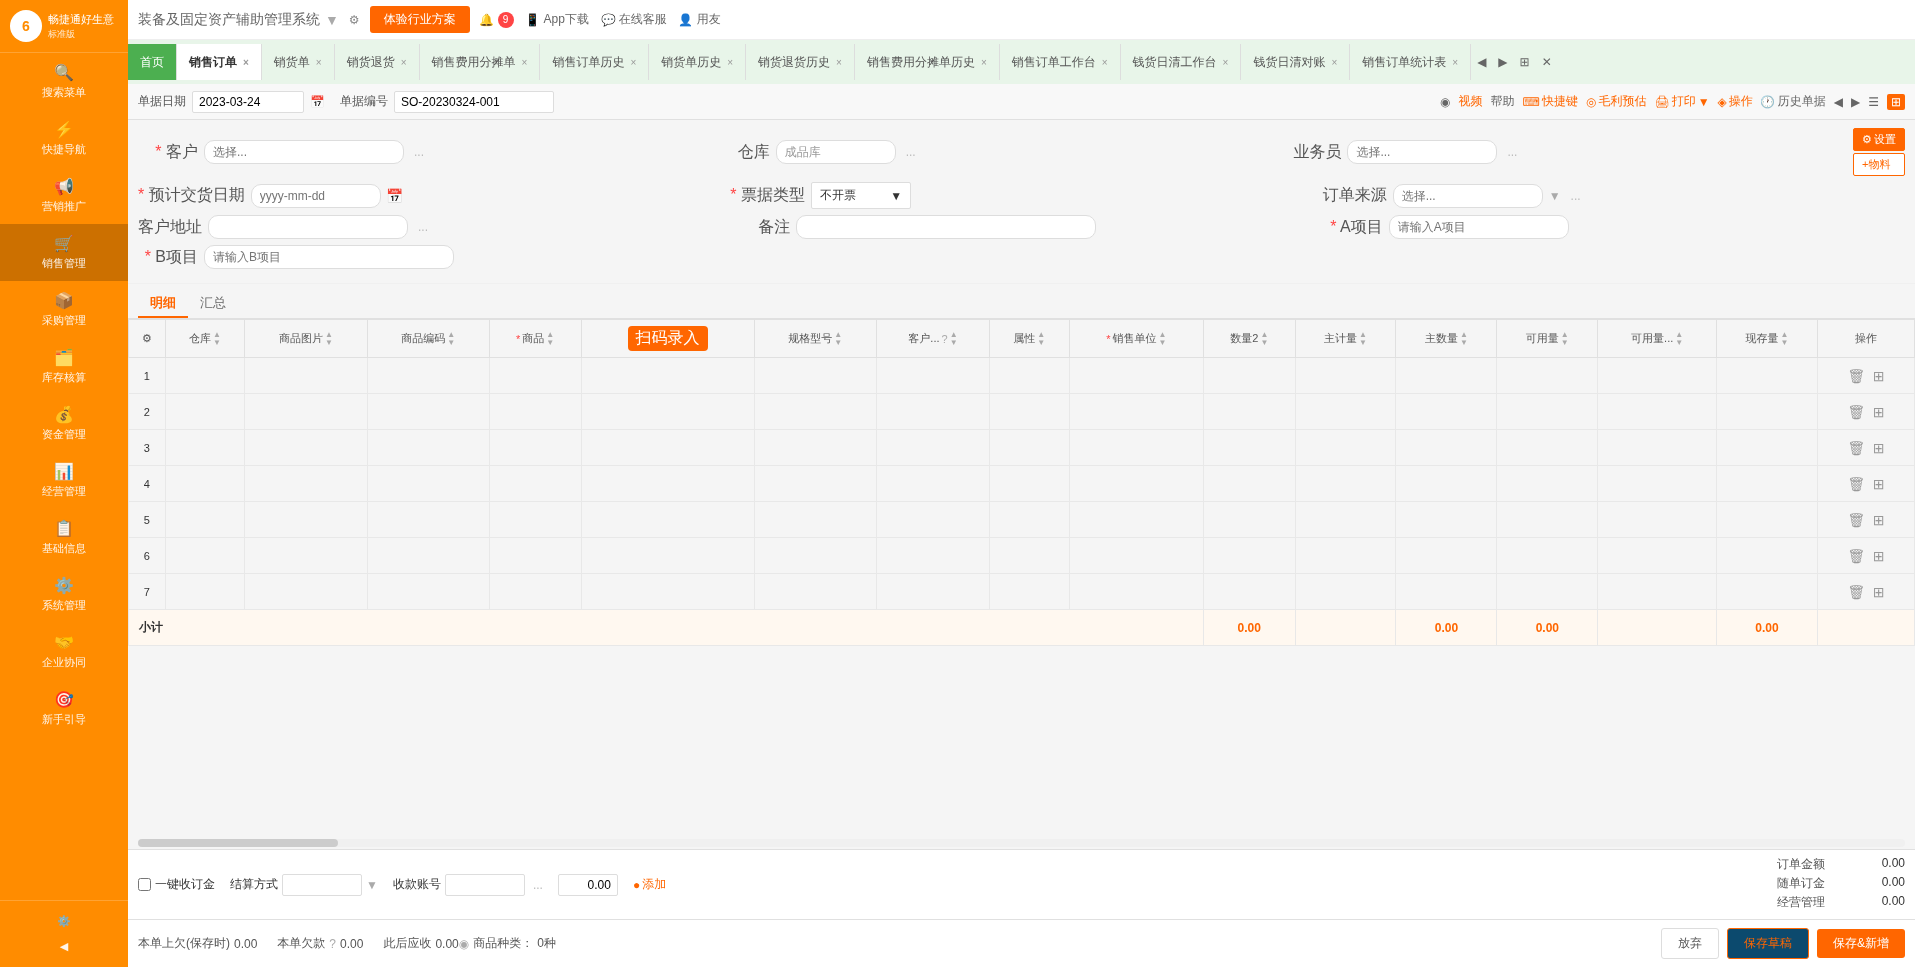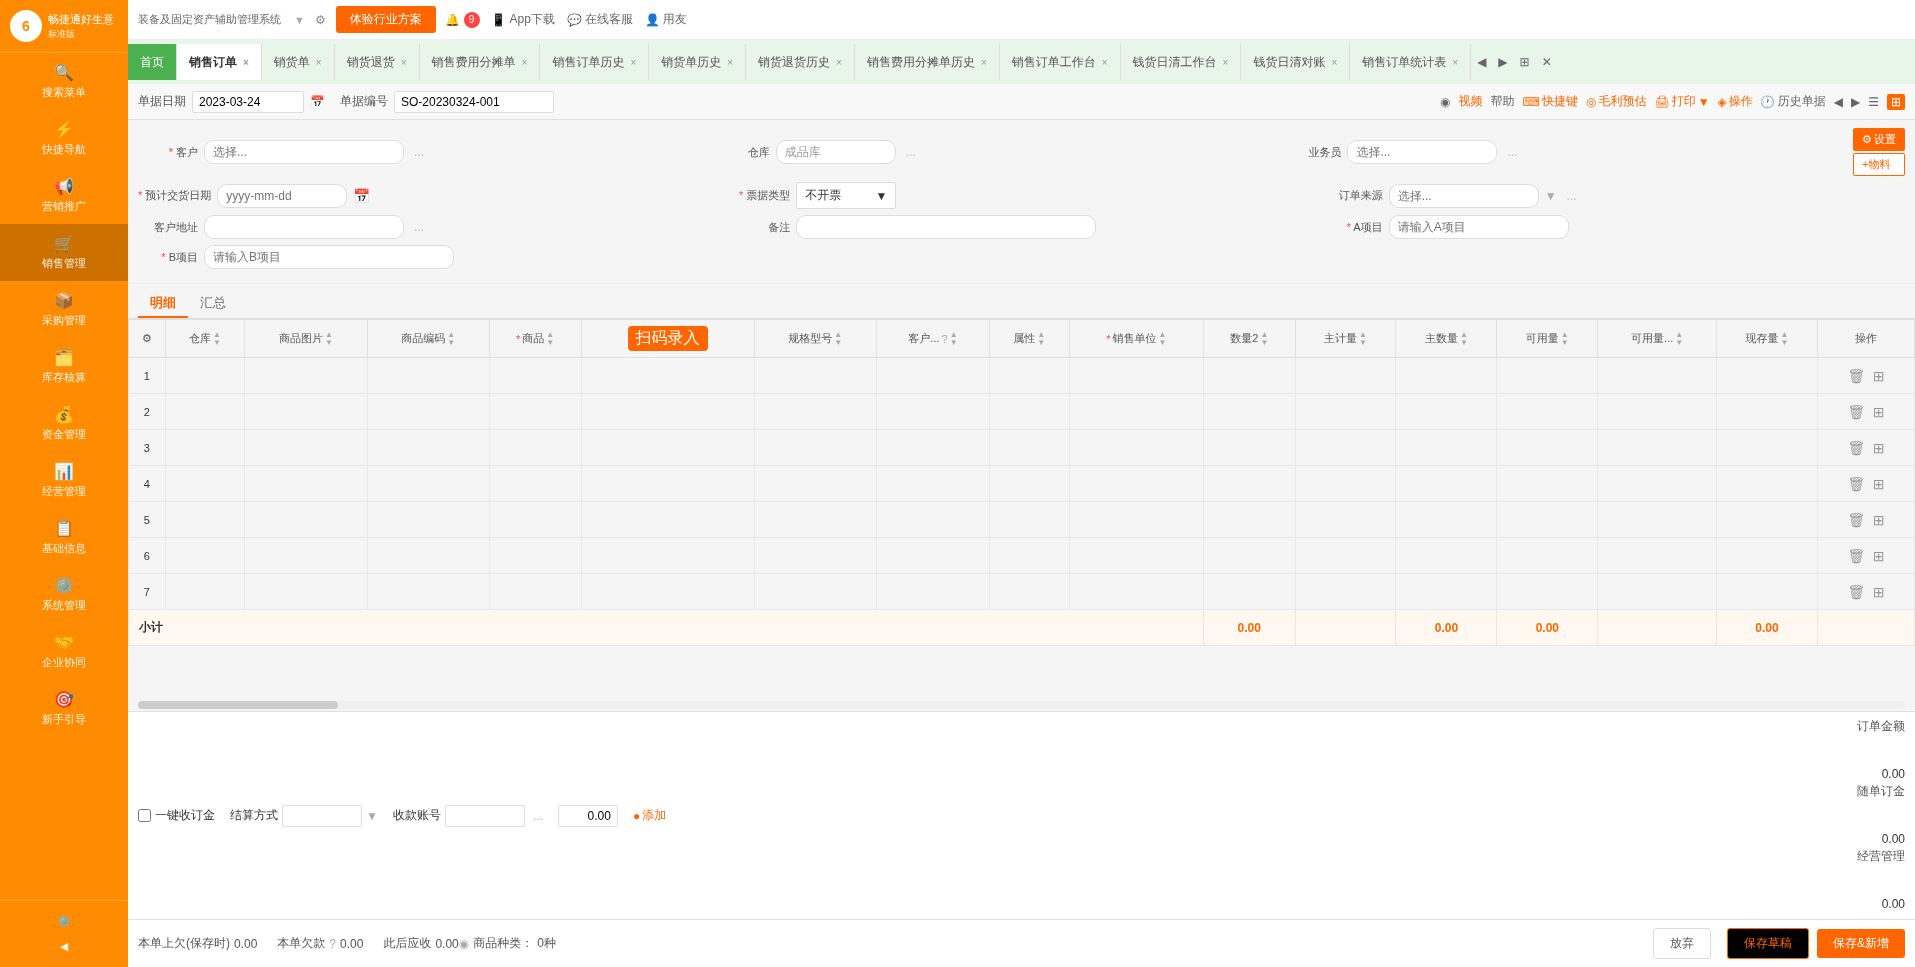--- a/index.html
+++ b/index.html
@@ -19,21 +19,21 @@
     .sidebar-item.active { background: rgba(0,0,0,0.2); }
     .sidebar-item .icon { font-size: 16px; }
     .sidebar-bottom { width: 100%; border-top: 1px solid rgba(255,255,255,0.2); padding: 8px 0; }
     .sidebar-bottom-item { display: flex; flex-direction: column; align-items: center; padding: 6px; cursor: pointer; color: rgba(255,255,255,0.9); font-size: 11px; gap: 2px; }
     
     
     .main { flex: 1; display: flex; flex-direction: column; overflow: hidden; }
     
     
     .topbar { height: 40px; background: white; display: flex; align-items: center; padding: 0 10px; gap: 10px; border-bottom: 1px solid #eee; }
-    .topbar-title { display: flex; align-items: center; gap: 13px; color: #666; font-size: 11px; justify-content: space-between; }
+    .topbar-title { display: flex; align-items: center; gap: 5px; color: #666; font-size: 14px; justify-content: space-between; }
     .btn-primary-orange { background: #ff6600; color: white; border: none; padding: 5px 14px; border-radius: 3px; cursor: pointer; font-size: 12px; }
     .topbar-icons { display: flex; align-items: center; gap: 12px; color: #666; font-size: 12px; }
     .topbar-icon-item { display: flex; align-items: center; gap: 3px; cursor: pointer; }
     .badge { background: #ff4444; color: white; border-radius: 50%; width: 16px; height: 16px; font-size: 10px; display: flex; align-items: center; justify-content: center; }
     
     
     .tabbar { height: 44px; background: #e8f5e9; display: flex; align-items: center; overflow: hidden; }
     .tab { padding: 0 12px; height: 36px; display: flex; align-items: center; gap: 4px; cursor: pointer; font-size: 12px; color: #555; white-space: nowrap; border-right: 1px solid #ddd; }
     .tab.active { background: white; color: #333; font-weight: bold; }
     .tab:first-child { background: #4CAF50; color: white; }
@@ -45,21 +45,21 @@
     .form-field-inline { display: flex; align-items: center; gap: 6px; font-size: 12px; color: #555; }
     .form-field-inline input { border: 1px solid #ddd; padding: 3px 6px; border-radius: 2px; font-size: 12px; background: white; }
     .toolbar-right { margin-left: auto; display: flex; align-items: center; gap: 8px; font-size: 12px; color: #666; }
     .toolbar-icon-btn { cursor: pointer; color: #666; display: flex; align-items: center; gap: 2px; }
     .text-orange { color: #ff6600; }
     
     
     .form-area { padding: 8px 10px; border-bottom: 1px solid #f0f0f0; }
     .form-row { display: flex; align-items: center; gap: 10px; margin-bottom: 6px; }
     .form-group { display: flex; align-items: center; gap: 6px; flex: 1; }
-    .form-label { color: #555; font-size: 11px; white-space: nowrap; min-width: 60px; text-align: right; }
+    .form-label { color: #555; font-size: 16px; white-space: nowrap; min-width: 60px; text-align: right; }
     .required-star { color: #ff4444; }
     .form-input { border: 1px solid #ddd; border-radius: 10px; padding: 4px 8px; font-size: 12px; flex: 1; color: #999; background: white; min-width: 80px; cursor: pointer; }
     .form-select { border: 1px solid #ddd; border-radius: 2px; padding: 4px 8px; font-size: 12px; color: #333; background: white; min-width: 100px; cursor: pointer; display: flex; align-items: center; justify-content: space-between; }
     .dots-btn { color: #bbb; font-size: 12px; margin-left: 4px; }
     .calendar-btn { color: #bbb; font-size: 14px; cursor: pointer; }
     
     
     .detail-tabs { display: flex; align-items: center; padding: 6px 10px 0; border-bottom: 1px solid #e0e0e0; }
     .detail-tab { padding: 4px 12px; cursor: pointer; font-size: 13px; color: #666; border-bottom: 2px solid transparent; }
     .detail-tab.active { color: #ff6600; border-bottom: 2px solid #ff6600; font-weight: bold; }
@@ -80,31 +80,31 @@
     
     
     .bottom-area { border-top: 1px solid #e0e0e0; padding: 6px 10px; display: flex; align-items: center; gap: 15px; background: white; }
     .checkbox-label { display: flex; align-items: center; gap: 4px; cursor: pointer; font-size: 12px; }
     .amount-field { display: flex; align-items: center; gap: 4px; font-size: 12px; }
     .amount-input { border: 1px solid #ddd; padding: 3px 6px; border-radius: 2px; font-size: 12px; width: 60px; text-align: right; }
     .add-btn { color: #ff6600; cursor: pointer; display: flex; align-items: center; gap: 2px; }
     
     
     .bottom-summary { margin-left: auto; text-align: right; font-size: 12px; }
-    .summary-row { display: flex; justify-content: space-between; gap: 32px; margin-bottom: 2px; flex-direction: column; }
+    .summary-row { display: flex; justify-content: space-between; gap: 20px; margin-bottom: 2px; }
     .summary-label { color: #555; }
     .summary-value { color: #333; min-width: 60px; text-align: right; }
     
     
     .footer-bar { border-top: 1px solid #e0e0e0; padding: 8px 10px; display: flex; align-items: center; background: white; }
     .footer-stats { display: flex; gap: 20px; align-items: center; font-size: 12px; color: #555; }
     .footer-stat { display: flex; gap: 4px; align-items: center; }
     .footer-right { margin-left: auto; display: flex; align-items: center; gap: 8px; }
     .btn-discard { border: 1px solid #ddd; background: white; color: #555; padding: 6px 16px; border-radius: 3px; cursor: pointer; font-size: 12px; }
-    .btn-save-draft { border: 1px solid #ff6600; background: #000000; color: #ff6600; padding: 6px 16px; border-radius: 3px; cursor: pointer; font-size: 12px; margin-left: 8px; }
+    .btn-save-draft { border: 1px solid #ff6600; background: #0c4a6e; color: #ff6600; padding: 6px 16px; border-radius: 3px; cursor: pointer; font-size: 12px; }
     .btn-save-new { background: #ff6600; color: white; border: none; padding: 6px 16px; border-radius: 3px; cursor: pointer; font-size: 12px; }
     .product-count { font-size: 12px; color: #555; display: flex; align-items: center; gap: 4px; }
     
     .scrollbar-area { height: 8px; background: #f0f0f0; border-radius: 4px; margin: 2px 10px; }
     .scrollbar-thumb { height: 8px; width: 200px; background: #ccc; border-radius: 4px; }
     
     .table-wrapper { overflow: auto; flex: 1; }
     
     .main-body { flex: 1; overflow: hidden; display: flex; flex-direction: column; position: relative; }
     

